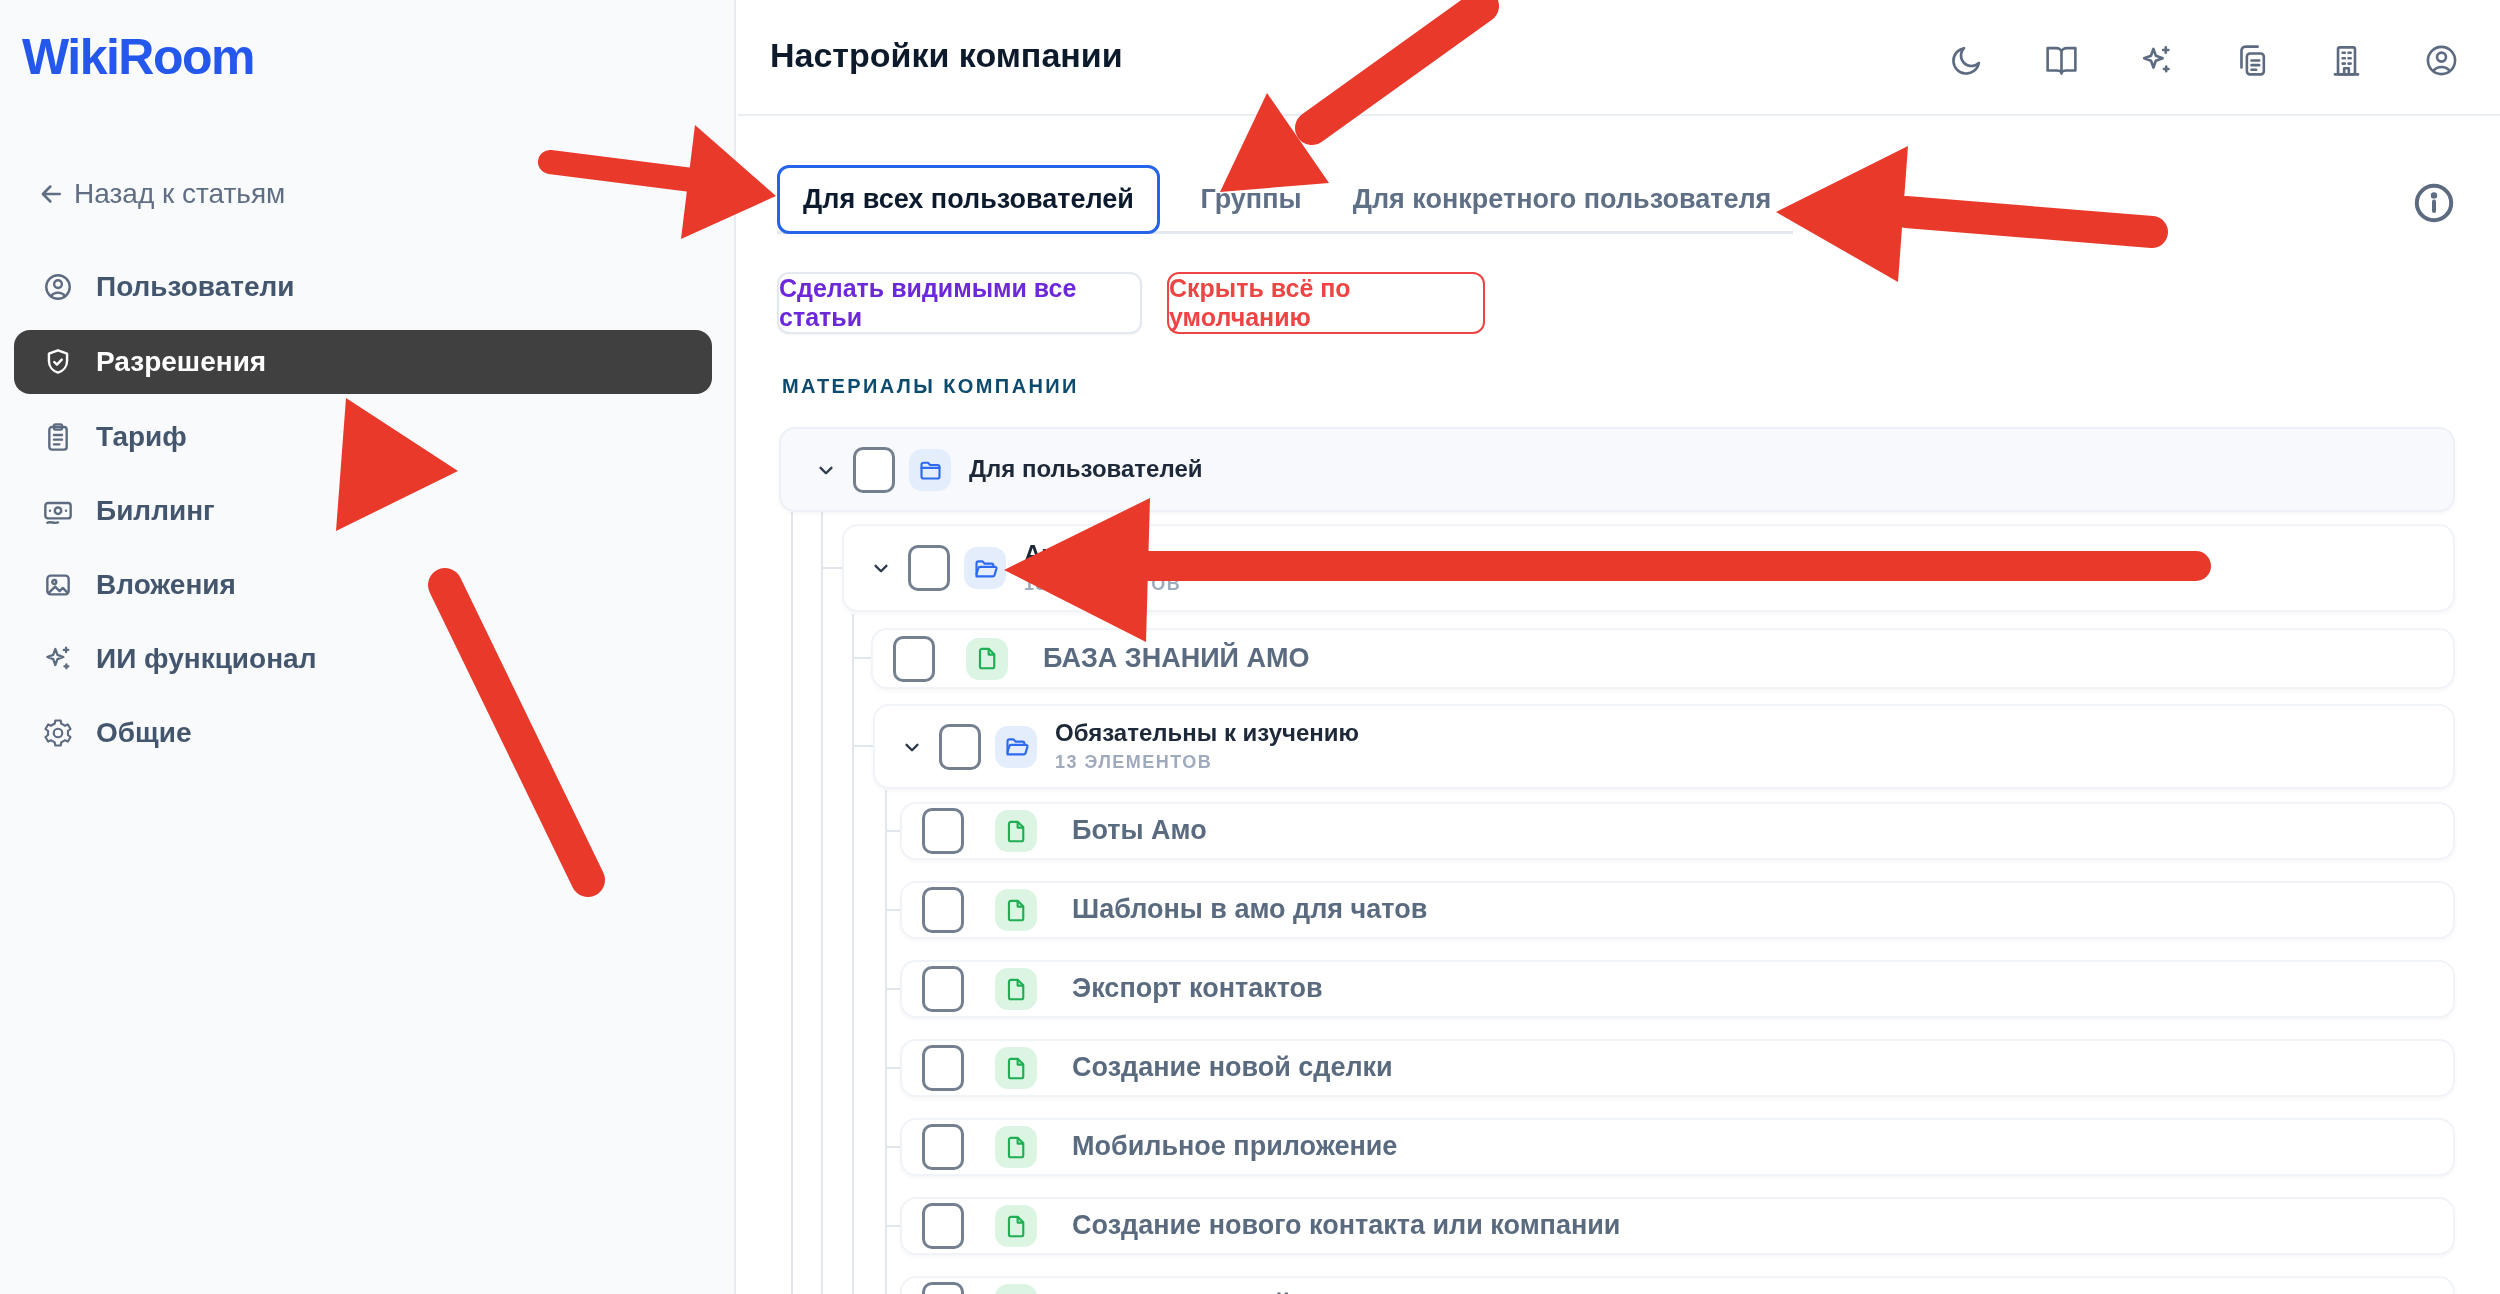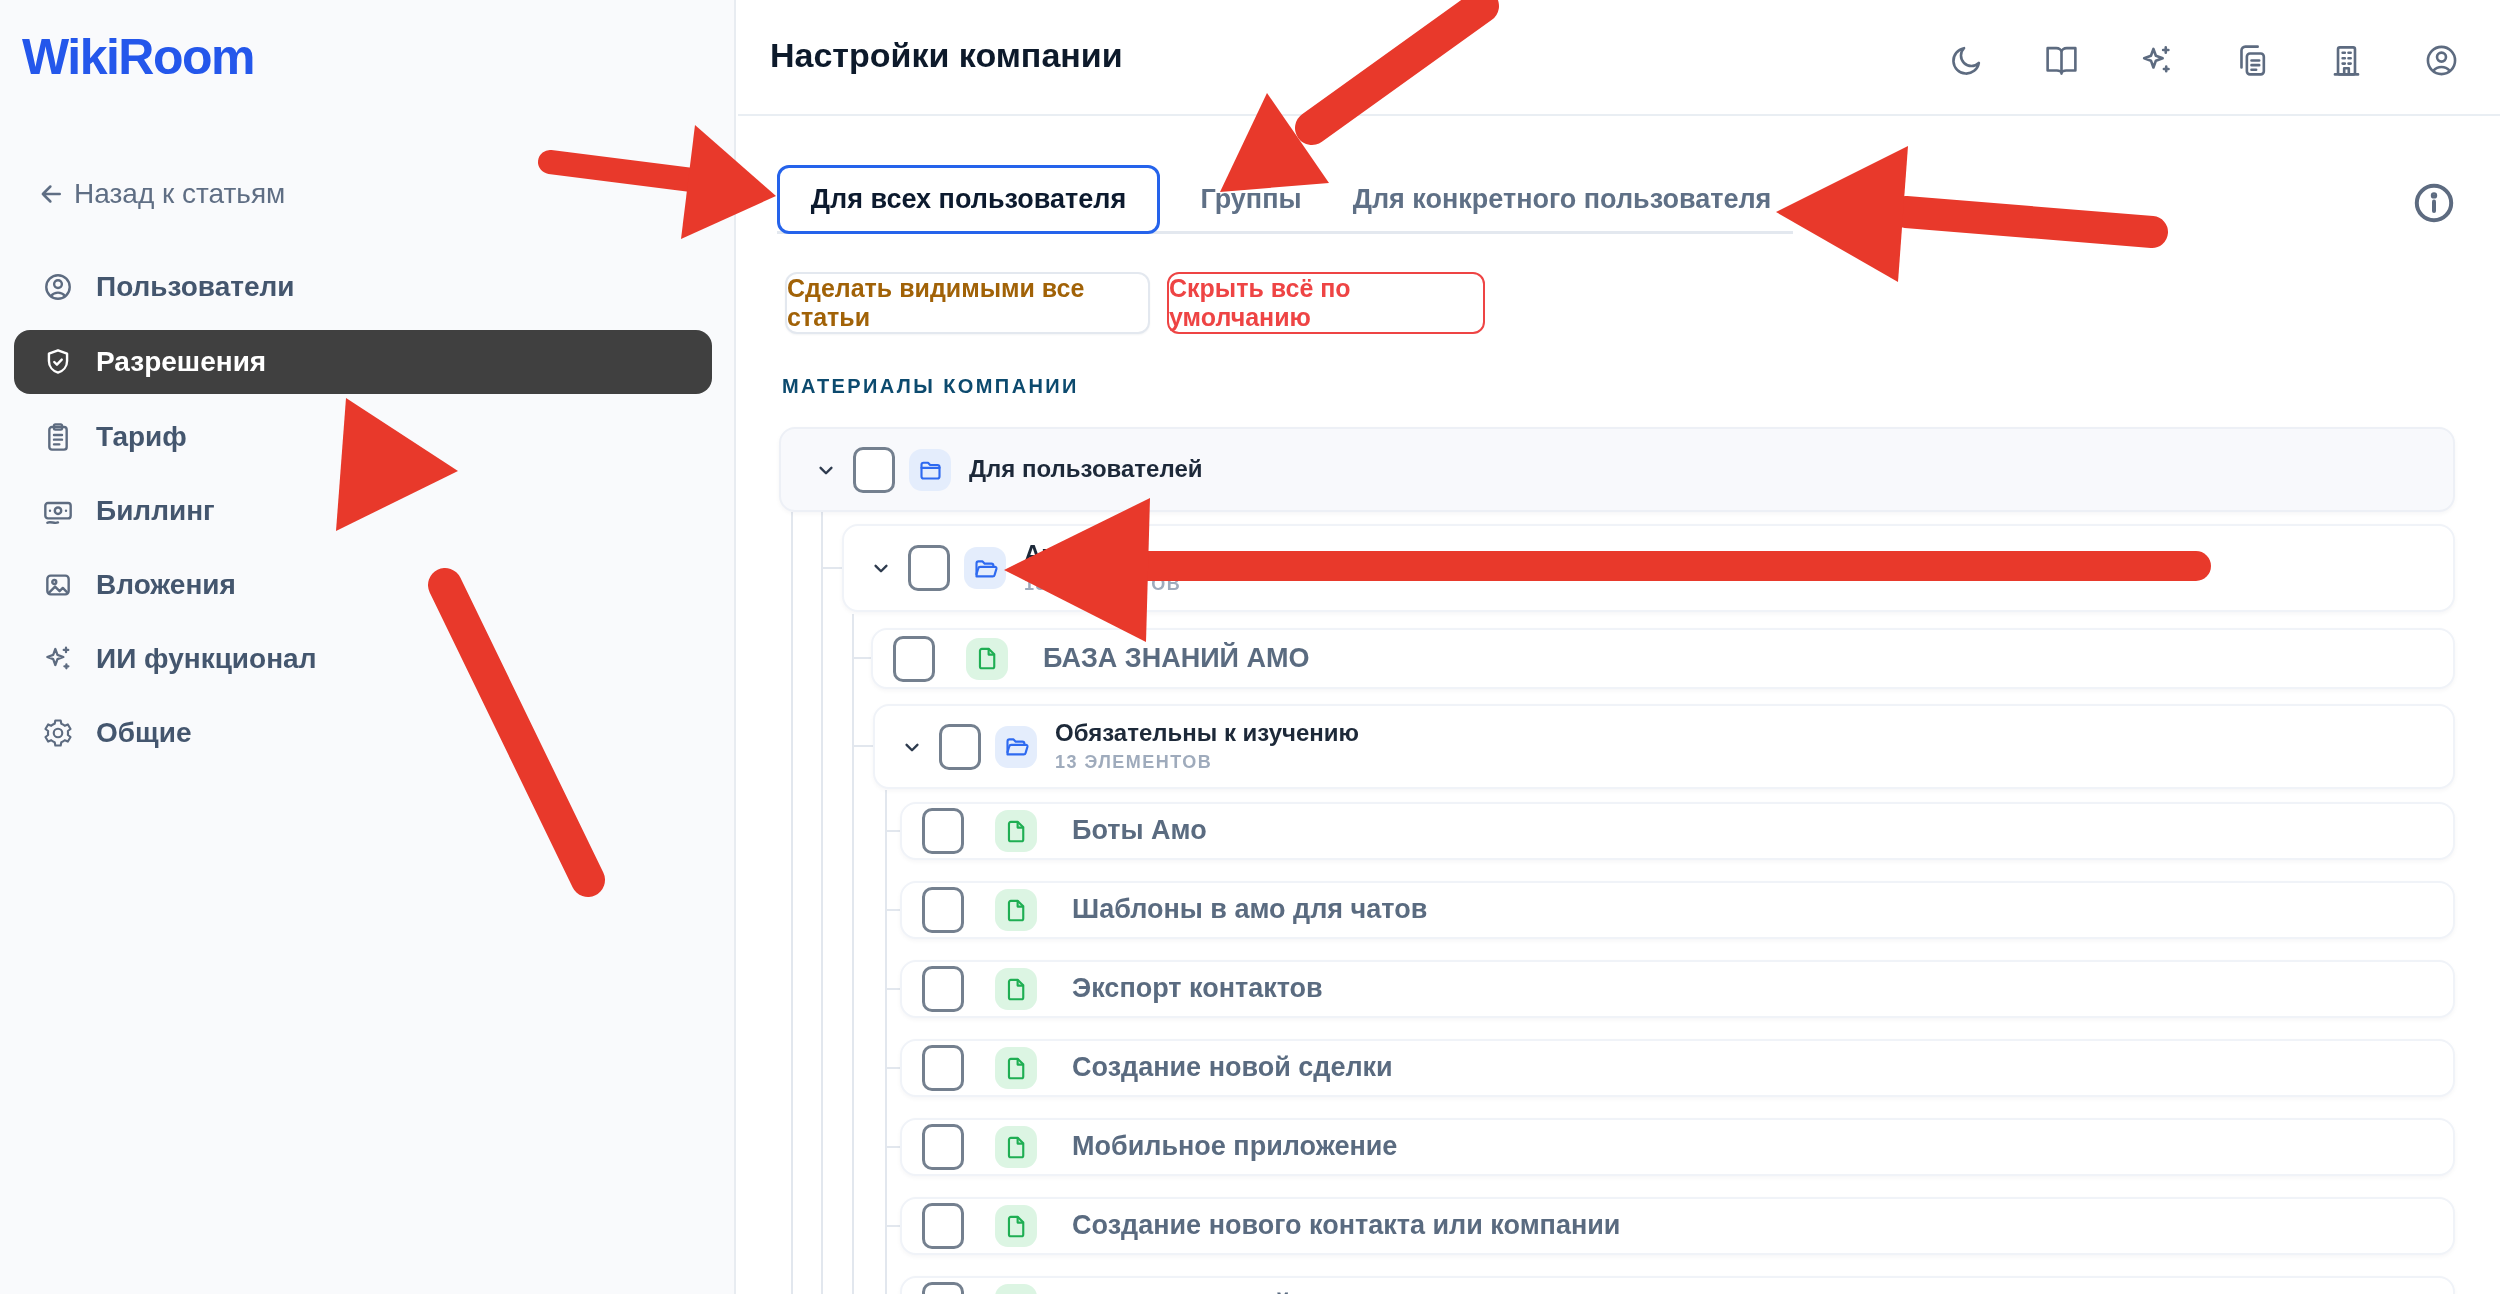--- a/index.html
+++ b/index.html
@@ -26,21 +26,21 @@
   .tab{top:165px;height:69px;display:flex;align-items:center;justify-content:center;font-size:27px;cursor:pointer;}
   #tab-active{left:777px;width:383px;background:#fff;border:3.5px solid #2563eb;border-radius:12px;
     font-weight:700;color:#0c1a2e;z-index:2;}
   #tab-groups{left:1196px;width:110px;font-weight:600;color:#5f7086;}
   #tab-specific{left:1352px;width:420px;font-weight:600;color:#5f7086;}
   #info-btn{left:2410px;top:179px;width:48px;height:48px;color:#5d6b80;cursor:pointer;}
   #info-btn svg{width:48px;height:48px;}
   
   .action-btn{top:272px;height:62px;display:flex;align-items:center;justify-content:center;border-radius:12px;
     background:#fff;font-size:25px;font-weight:600;cursor:pointer;}
-  #btn-show-all{left:777px;width:365px;border:2px solid #e3e8ef;color:#a16207;box-shadow:0 1px 2px rgba(20,30,50,.05);margin-left:8px;}
+  #btn-show-all{left:777px;width:365px;border:2px solid #e3e8ef;color:#6d28d9;box-shadow:0 1px 2px rgba(20,30,50,.05);}
   #btn-hide-all{left:1167px;width:318px;border:2.5px solid #ee4444;color:#ee4444;}
   #section-label{left:782px;top:375px;font-size:20px;font-weight:700;letter-spacing:2.4px;color:#0c4a6e;}
   
   .guide{background:#e2e7ee;width:2px;}
   .tick{background:#e2e7ee;height:2px;}
   .row{display:flex;align-items:center;right:45px;background:#fff;border:2px solid #f0f3f8;border-radius:16px;
     box-shadow:0 2px 4px rgba(20,30,50,.04);cursor:pointer;}
   .row.root{background:#f8f9fc;border-color:#edf0f6;}
   .chev{width:26px;height:26px;margin-right:14px;color:#2e3b4e;flex:none;cursor:pointer;}
   .chev svg{width:26px;height:26px;}
@@ -156,21 +156,21 @@
         <circle cx="12" cy="12" r="8.8"></circle>
         <circle cx="12" cy="9.8" r="2.9"></circle>
         <path d="M6.8 18.6a6.8 6.8 0 0 1 10.4 0"></path>
       </svg></span>
 </div>
 
 <div id="header-divider" class="abs"></div>
 
 <div id="tabs-underline" class="abs"></div>
 <div id="tab-active" class="tab abs">
-  <span>Для всех пользователя</span>
+  <span>Для всех пользователей</span>
 </div>
 <div id="tab-groups" class="tab abs">
   <span>Группы</span>
 </div>
 <div id="tab-specific" class="tab abs">
   <span>Для конкретного пользователя</span>
 </div>
 <div id="info-btn" class="abs">
   <svg viewBox="0 0 24 24" fill="none" stroke="currentColor" stroke-width="2" stroke-linecap="round">
       <circle cx="12" cy="12" r="8.6"></circle>

